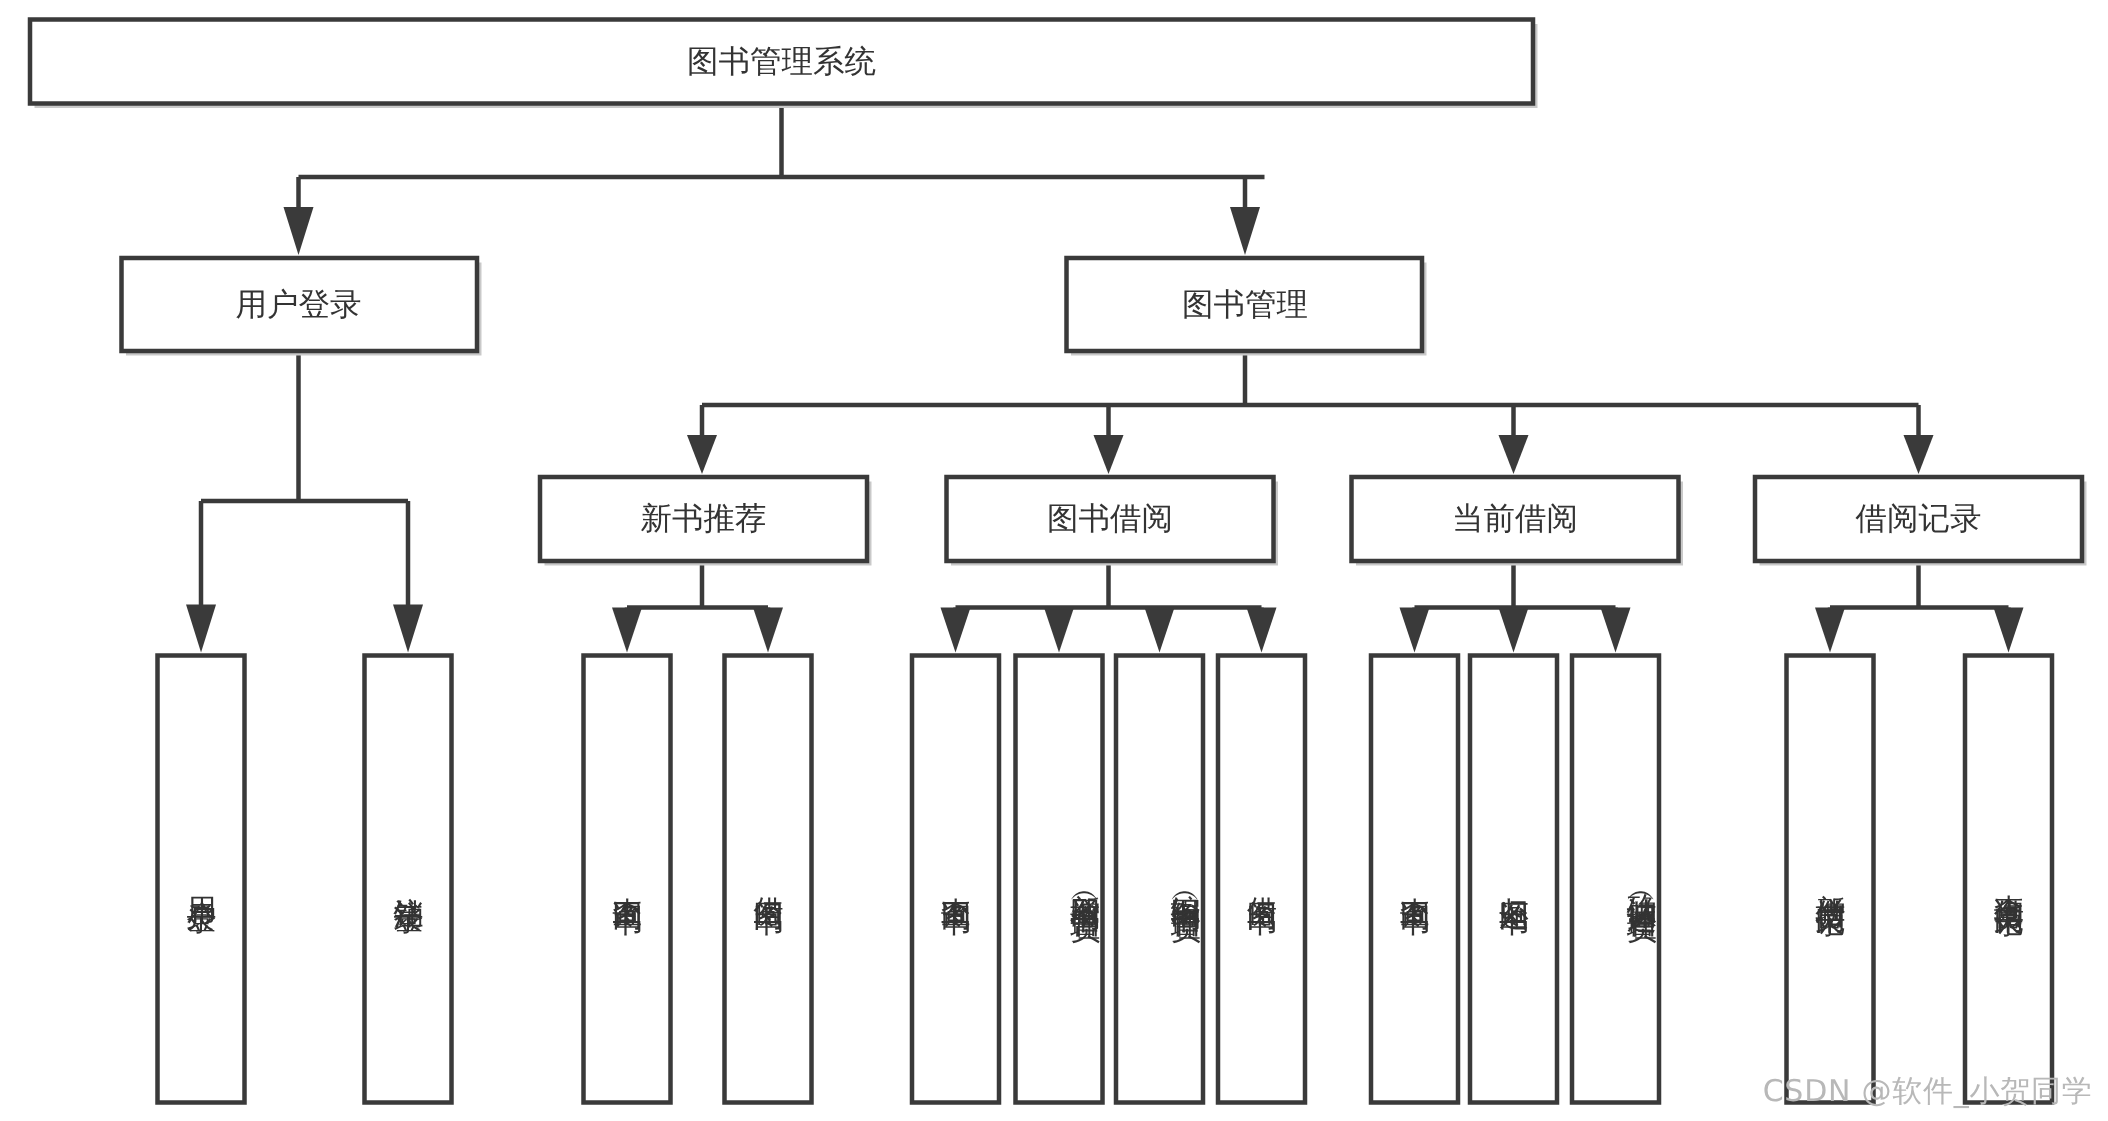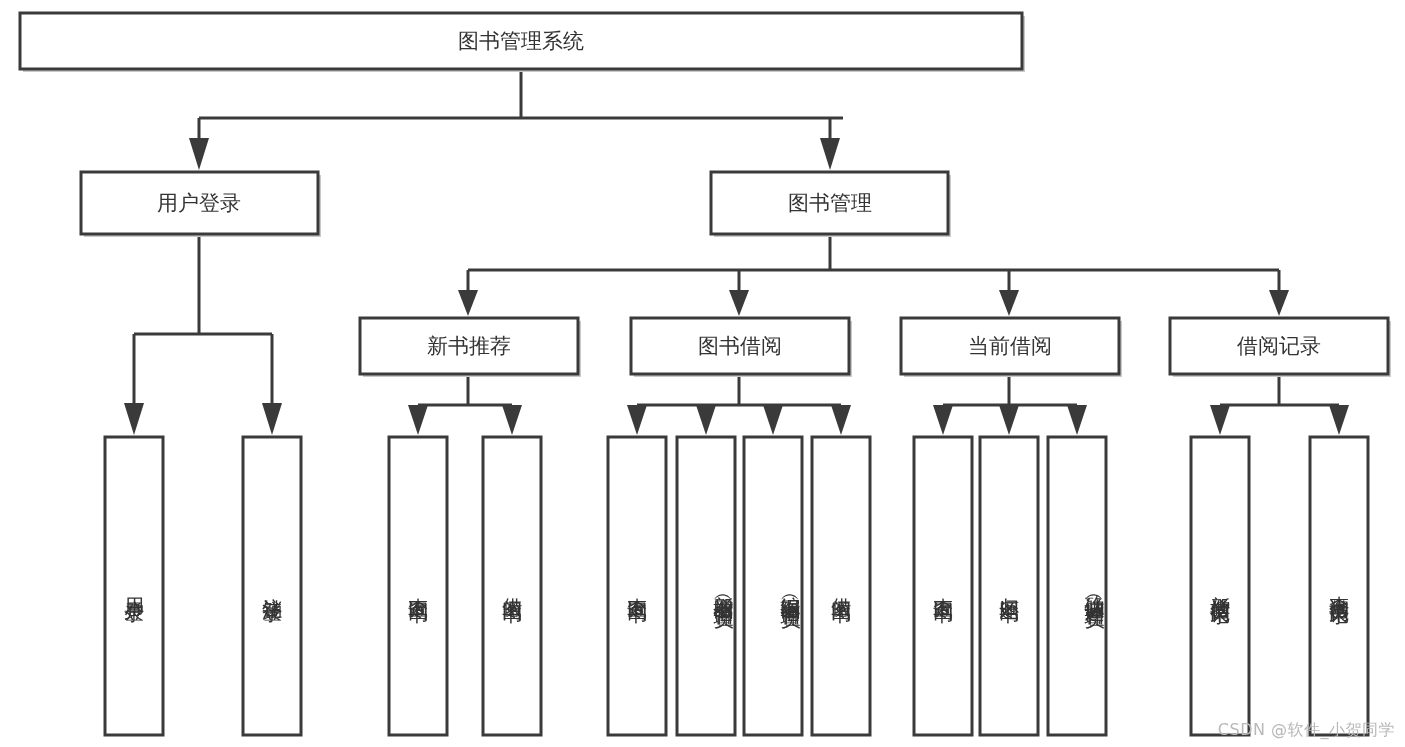--- a/index.html
+++ b/index.html
@@ -64,21 +64,21 @@
     letter-spacing: 2px;
     text-align: center;
     white-space: nowrap;
     pointer-events: none;
   }
   .watermark {
     position: absolute;
     right: 10px;
     bottom: 6px;
     font-family: "DejaVu Sans", "Liberation Sans", sans-serif;
-    font-size: 16px;
+    font-size: 20px;
     color: #b8b8b8;
     white-space: nowrap;
     letter-spacing: 0.5px;
   }
 </style>
 </head>
 <body>
 
 <div id="diagram-root">
 

